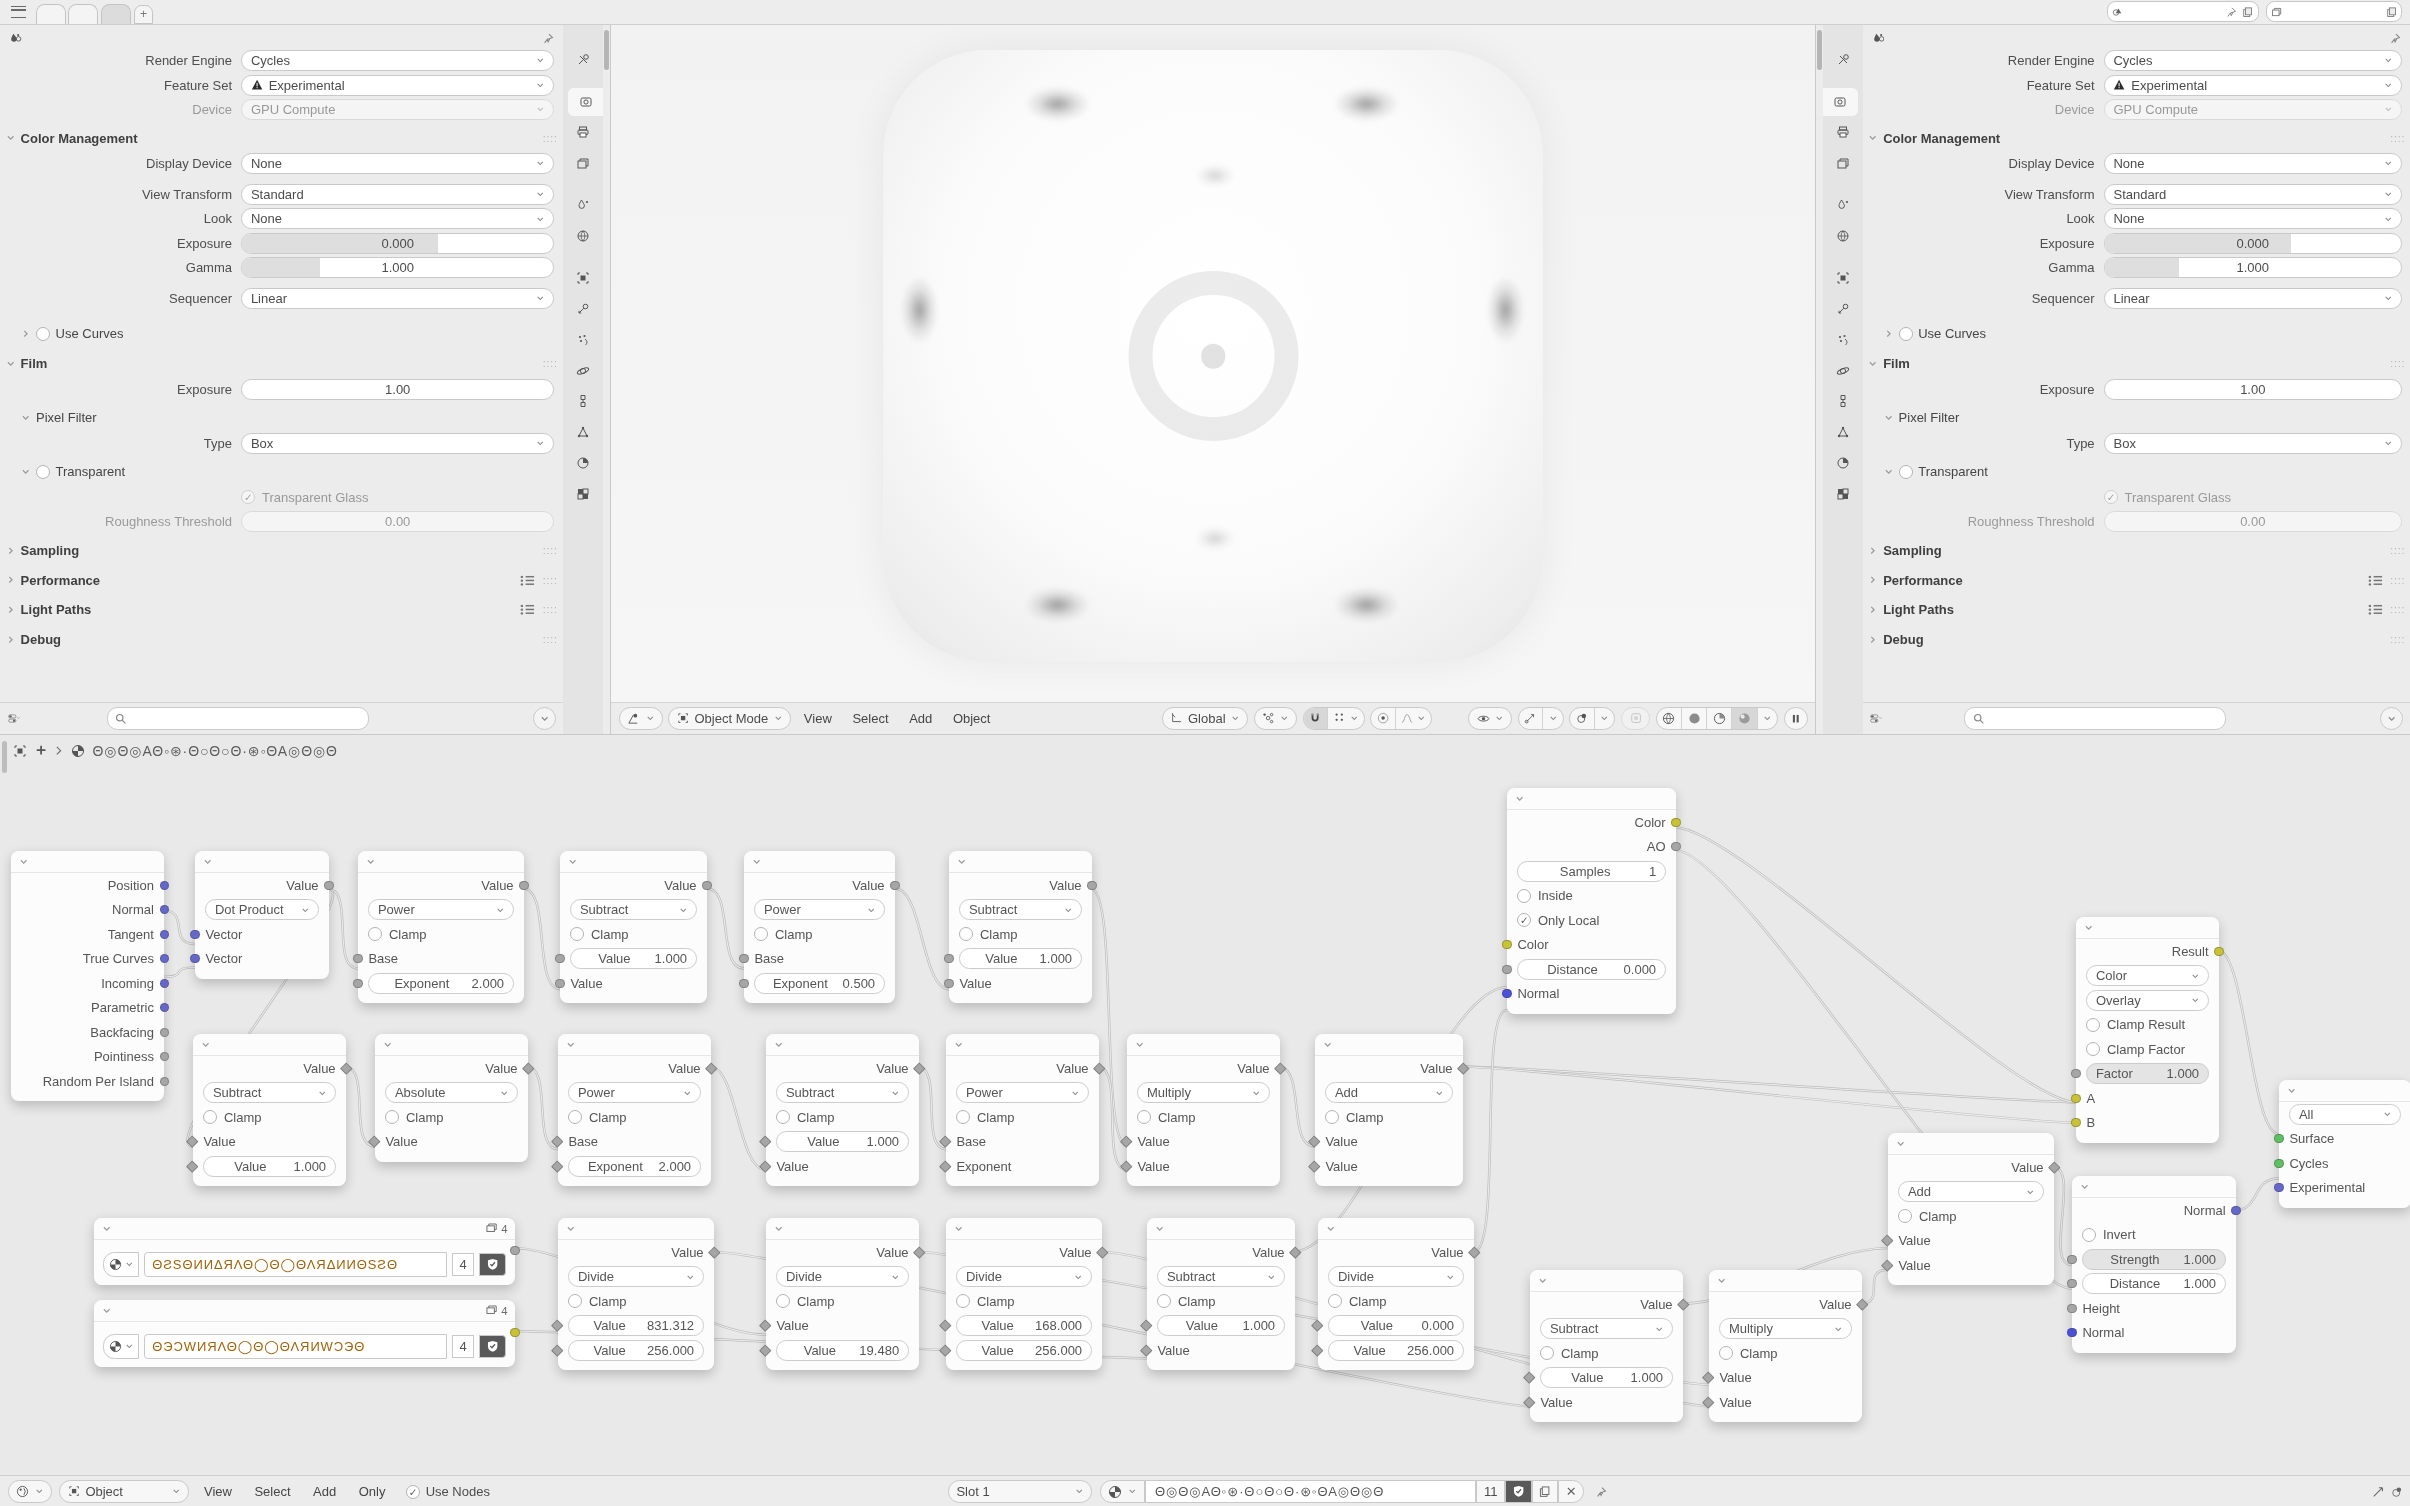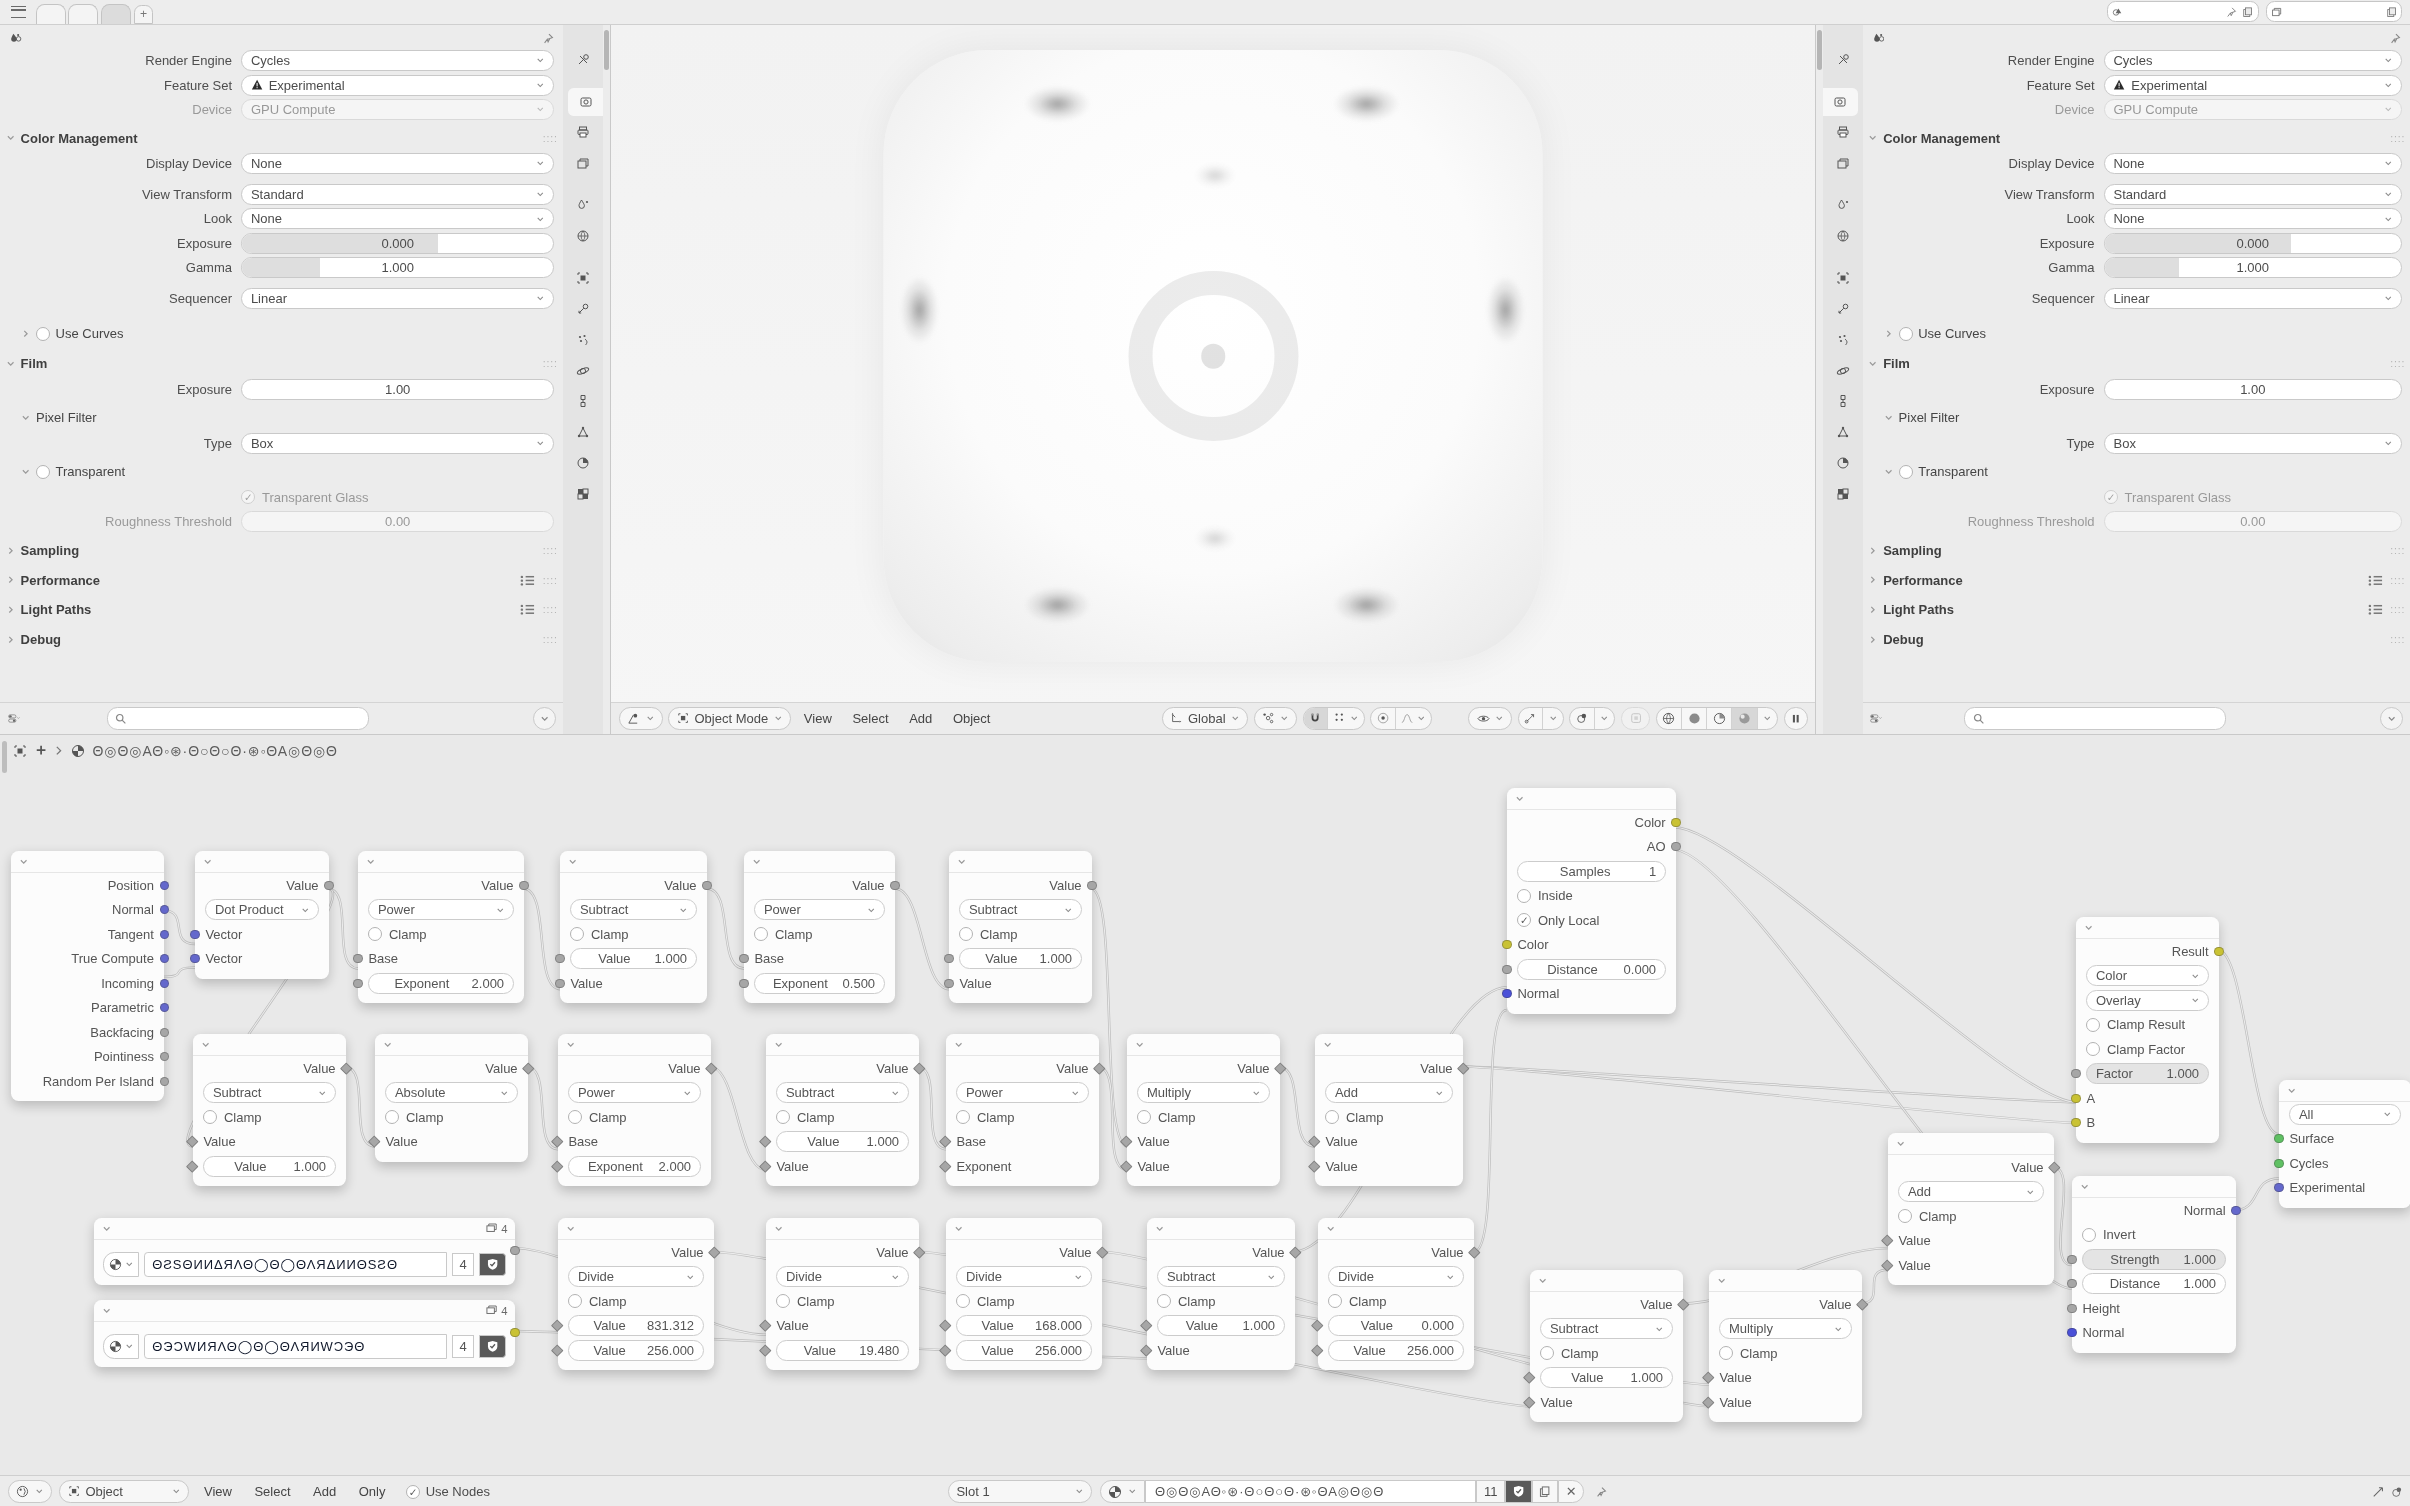--- a/index.html
+++ b/index.html
@@ -80,21 +80,21 @@
   .nrow.outr{justify-content:flex-end}
   .npill{flex:1;height:21px;border:0.9px solid #cccccc;border-radius:10.4px;background:#fff;display:flex;align-items:center;padding:0 8.5px;box-sizing:border-box;gap:5.6px;min-width:0}
   .npill .nm{flex:1;text-align:left;white-space:nowrap;overflow:hidden}
   .npill .vv{text-align:right;white-space:nowrap}
   .npill.grayed{background:#e4e4e4}
   .sock{position:absolute;width:9.4px;height:9.4px;border-radius:50%;border:0.9px solid rgba(60,60,60,.35);box-sizing:border-box;z-index:3}
   .sock.dia{width:8.5px;height:8.5px;border-radius:0.9px;transform:rotate(45deg)}
   .sock.right{right:-4.7px}.sock.left{left:-4.7px}
   .c-g{background:#a6a6a6}.c-v{background:#6468cc}.c-y{background:#c9c234}.c-s{background:#5fc063}.c-b{background:#4a50d8}
   .texrow{display:flex;align-items:center;gap:4.7px;padding:0 9.4px;height:26px;margin-top:11.3px}
-  .texname{flex:1;height:22.6px;border:0.9px solid #c9c9c9;background:#fff;border-radius:3.8px 0 0 3.8px;display:flex;align-items:center;padding:0 7.5px;white-space:nowrap;overflow:hidden;letter-spacing:0.9px;color:#0f172a}
+  .texname{flex:1;height:22.6px;border:0.9px solid #c9c9c9;background:#fff;border-radius:3.8px 0 0 3.8px;display:flex;align-items:center;padding:0 7.5px;white-space:nowrap;overflow:hidden;letter-spacing:0.9px;color:#a16207}
   .texbtn{height:22.6px;border:0.9px solid #c9c9c9;background:#fff;display:flex;align-items:center;justify-content:center;padding:0 6.6px;box-sizing:border-box}
   .texbtn.shield{border-radius:0 3.8px 3.8px 0;background:#595959;color:#fff}
   .texpick{height:22.6px;border:0.9px solid #c9c9c9;background:#fff;border-radius:11.3px 0 0 11.3px;display:flex;align-items:center;padding:0 4.7px;gap:2.8px}
 
   .nfooter{position:absolute;left:0;top:1475px;width:2411px;height:32px;background:#ececec;border-top:0.9px solid #cfcfcf;display:flex;align-items:center;padding:0 7.5px;gap:7.5px;box-sizing:border-box;z-index:6}
   .fpill{height:21.7px;border:0.9px solid #c9c9c9;border-radius:11.3px;background:#f7f7f7;display:flex;align-items:center;padding:0 7.5px;gap:5.6px}
   .fname{height:21.7px;border:0.9px solid #c9c9c9;background:#fff;display:flex;align-items:center;padding:0 9.4px;letter-spacing:0.9px;color:#555;border-radius:0}
   .fsq{height:21.7px;border:0.9px solid #c9c9c9;background:#f7f7f7;display:flex;align-items:center;justify-content:center;padding:0 6.6px}
   .fsq.dark{background:#595959;color:#fff}
 </style>
@@ -1161,21 +1161,21 @@
         </div>
         <div class="nrow outr">
           <span class="lbl">Normal</span>
           <span class="sock right c-v" style="top: calc(50% - 4.7px);"></span>
         </div>
         <div class="nrow outr">
           <span class="lbl">Tangent</span>
           <span class="sock right c-v" style="top: calc(50% - 4.7px);"></span>
         </div>
         <div class="nrow outr">
-          <span class="lbl">True Compute</span>
+          <span class="lbl">True Curves</span>
           <span class="sock right c-v" style="top: calc(50% - 4.7px);"></span>
         </div>
         <div class="nrow outr">
           <span class="lbl">Incoming</span>
           <span class="sock right c-v" style="top: calc(50% - 4.7px);"></span>
         </div>
         <div class="nrow outr">
           <span class="lbl">Parametric</span>
           <span class="sock right c-v" style="top: calc(50% - 4.7px);"></span>
         </div>

